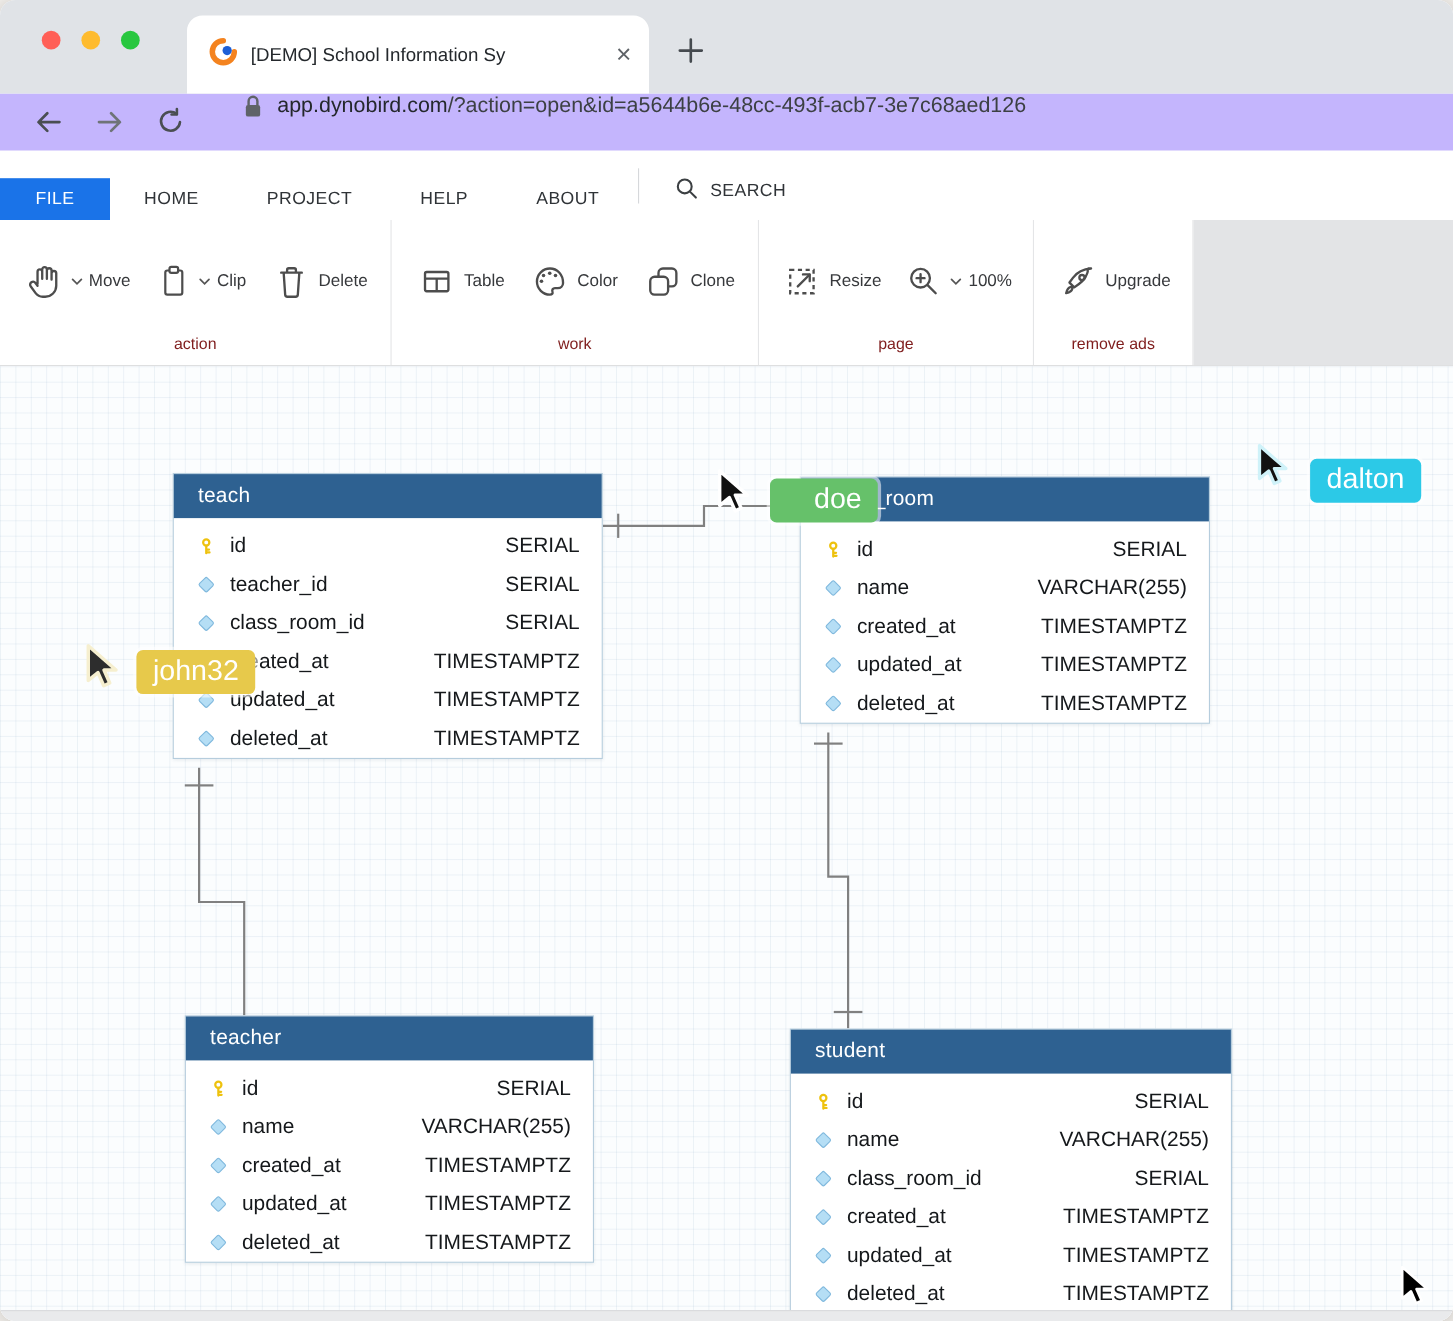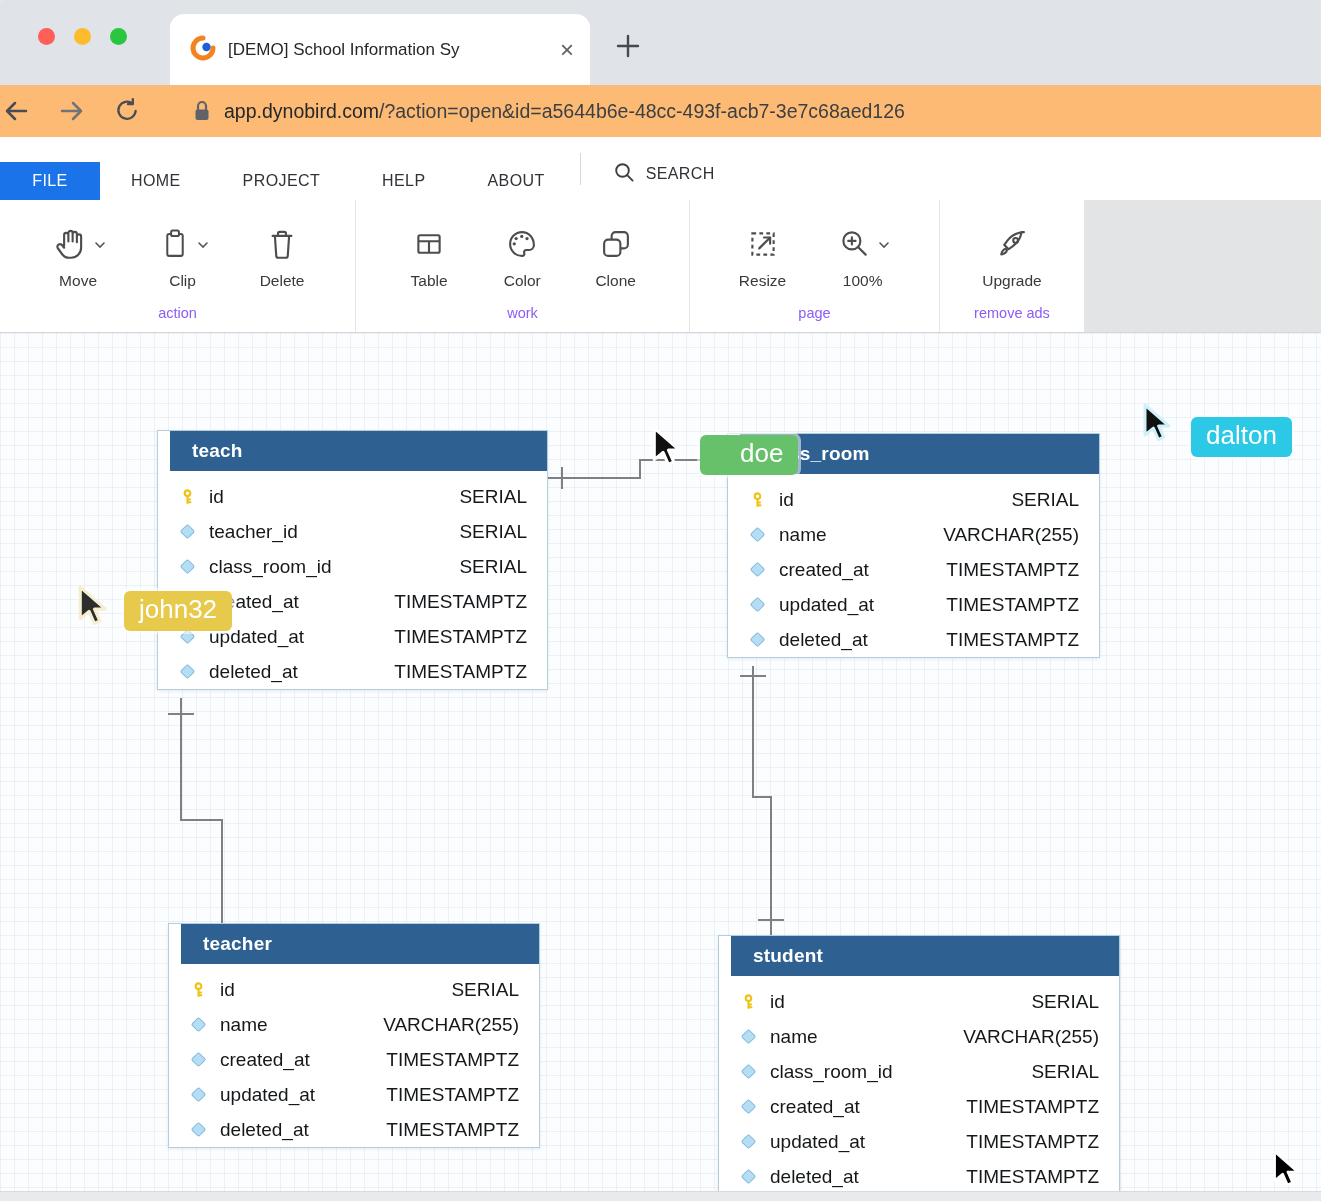--- a/index.html
+++ b/index.html
@@ -1,69 +1,69 @@
 <!DOCTYPE html>
 <html style="--header-blue: #2e6191; --file-blue: #1a73e8;"><head>
 <meta charset="utf-8">
 <style>
   :root{
     --header-blue:#2e6191;
     --file-blue:#1a73e8;
   }
   *{box-sizing:border-box;margin:0;padding:0;}
   body{background:#f0ede9;font-family:"Liberation Sans",sans-serif;}
-  .window{position:relative;width:1321px;height:1201px;background:#fff;border-radius:4px;overflow:hidden;box-shadow:0 2px 14px rgba(0,0,0,.15);}
+  .window{position:relative;width:1321px;height:1201px;background:#fff;border-radius:14px;overflow:hidden;box-shadow:0 2px 14px rgba(0,0,0,.15);}
 
   
   .chrome-top{position:relative;height:85px;background:#e0e3e7;}
   .traffic{position:absolute;left:38px;top:28px;display:flex;gap:19px;}
   .tl{width:17px;height:17px;border-radius:50%;}
   .tl.red{background:#ff5f57;} .tl.yellow{background:#febb2e;} .tl.green{background:#28c73f;}
   .tab{position:absolute;left:170px;top:14px;width:420px;height:71px;background:#fff;border-radius:14px 14px 0 0;display:flex;align-items:center;padding:0 16px 0 20px;}
   .tab-title{flex:1;font-size:17px;color:#24282c;white-space:nowrap;overflow:hidden;margin-left:12px;}
   .tab-close{font-size:24px;color:#5f6368;margin-left:6px;line-height:1;cursor:default;}
   .new-tab{position:absolute;left:608px;top:26px;width:40px;height:40px;display:flex;align-items:center;justify-content:center;}
 
-  .address-bar{height:52px;background:#fdba74;display:flex;align-items:center;}
+  .address-bar{height:52px;background:#c4b5fd;display:flex;padding-left:28px;}
   .nav-btn{margin-right:24px;display:flex;align-items:center;}
   .lock{margin-left:26px;margin-right:12px;display:flex;}
   .url{font-size:19.5px;white-space:nowrap;overflow:hidden;}
   .url .domain{color:#24282c;}
   .url .path{color:#3c4043;}
 
   
   .menu-bar{height:63px;background:#fff;display:flex;align-items:flex-end;padding-right:4px;}
   .menu-item{height:38px;display:flex;align-items:center;padding:0 31px;font-size:16px;letter-spacing:.4px;color:#2f3337;cursor:default;}
   .menu-item.file{background:var(--file-blue);color:#fff;width:100px;justify-content:center;padding:0;font-weight:500;}
   .menu-sep{width:1px;height:32px;background:#d6d8db;align-self:center;margin:0 8px 0 4px;}
   .menu-search{height:52px;display:flex;align-items:center;gap:10px;padding:0 24px;font-size:16px;letter-spacing:.4px;color:#2f3337;}
   .project-title{margin-left:auto;align-self:center;font-size:21px;color:#3a3f45;white-space:nowrap;overflow:hidden;max-width:345px;}
 
   
   .toolbar{height:133px;background:#fff;border-bottom:1px solid #d6d7d9;display:flex;}
   .tgroup{display:flex;flex-direction:column;border-right:1px solid #e4e5e7;}
   .tg-action{width:356px;} .tg-work{width:334px;} .tg-page{width:250px;} .tg-ads{width:145px;}
   .tgroup-buttons{flex:1;display:flex;align-items:center;justify-content:space-evenly;padding-top:6px;}
-  .tgroup-label{height:27px;text-align:center;font-size:14.5px;color:#8b5cf6;}
-  .tbtn{display:flex;flex-direction:column;align-items:center;gap:5px;cursor:default;}
+  .tgroup-label{height:27px;text-align:center;font-size:14.5px;color:#7f1d1d;}
+  .tbtn{display:flex;flex-direction:row;align-items:center;gap:5px;cursor:default;}
   .tbtn-head{display:flex;align-items:flex-end;gap:3px;height:46px;}
   .tbtn-label{font-size:15.5px;color:#37393c;}
   .ticon{display:flex;align-items:center;height:46px;}
   .chev{margin-bottom:14px;}
   .toolbar-filler{flex:1;background:#e3e4e6;}
 
   
   .canvas{position:relative;height:868px;overflow:hidden;background-color:#fbfdfe;
     background-image:linear-gradient(to right, rgba(140,170,200,.14) 1px, transparent 1px),
                      linear-gradient(to bottom, rgba(140,170,200,.14) 1px, transparent 1px);
     background-size:14px 14px;}
   .connector-layer{position:absolute;left:0;top:0;pointer-events:none;}
 
   .db-table{position:absolute;background:#fff;border:1px solid #b6cddd;box-shadow:0 1px 3px rgba(40,70,100,.10);}
-  .db-header{background:var(--header-blue);color:#fff;height:40px;line-height:40px;padding-left:22px;font-size:19px;font-weight:700;letter-spacing:.2px;margin-left:12px;}
+  .db-header{background:var(--header-blue);color:#fff;height:40px;line-height:40px;padding-left:22px;font-size:19px;font-weight:400;letter-spacing:.2px;}
   .db-body{padding:8px 0 0;}
   .db-row{display:flex;align-items:center;height:35px;padding:0 20px;font-size:19px;color:#15181b;}
   .fld-icon{width:19px;margin-right:12px;display:flex;align-items:center;justify-content:center;}
   .diamond{display:block;width:11px;height:11px;background:#b5def5;border:1px solid #7fb8dd;border-radius:2px;transform:rotate(45deg);}
   .fname{flex:1;white-space:nowrap;}
   .ftype{text-align:right;white-space:nowrap;}
 
   
   .remote-cursor{position:absolute;z-index:20;}
   .cursor-label{position:absolute;z-index:21;color:#fff;font-size:26px;font-weight:500;padding:3px 15px 6px;border-radius:6px;box-shadow:0 0 0 3px rgba(255,255,255,.55);white-space:nowrap;}

